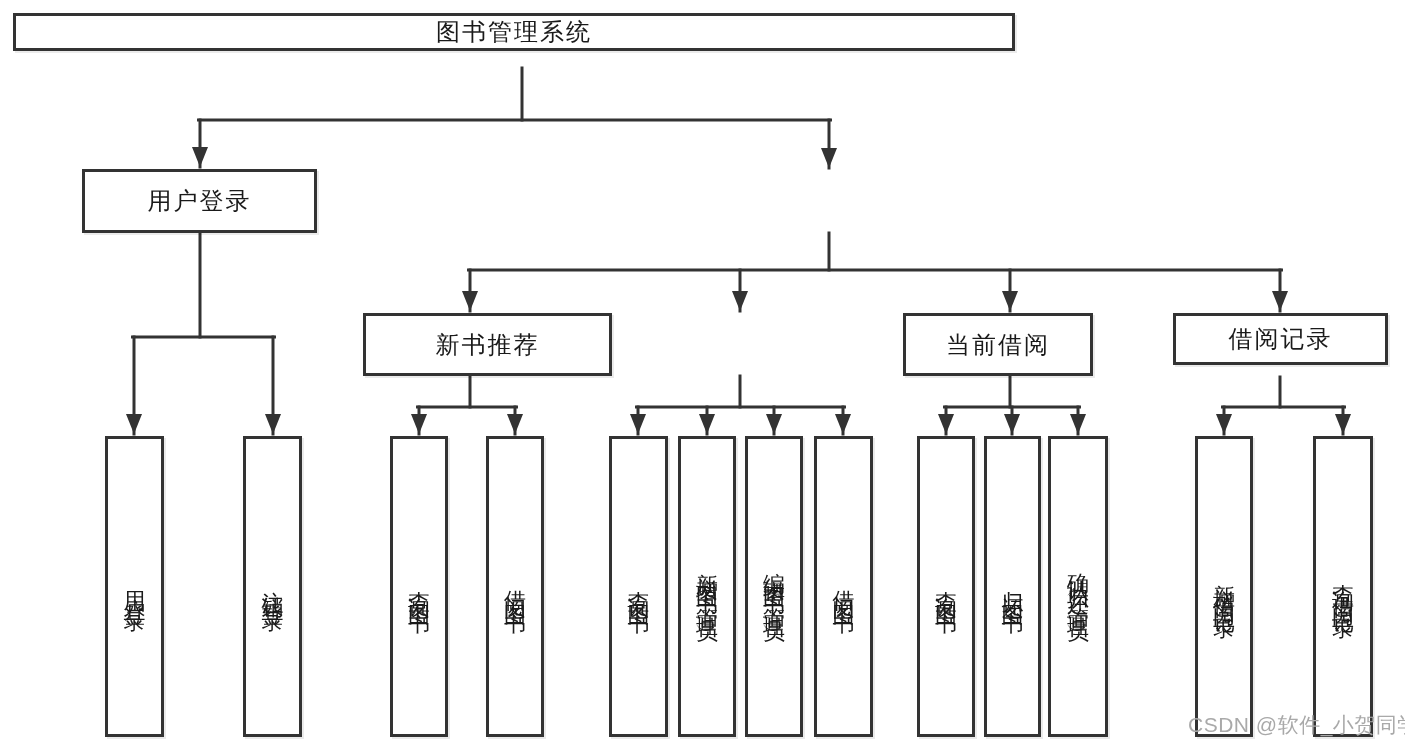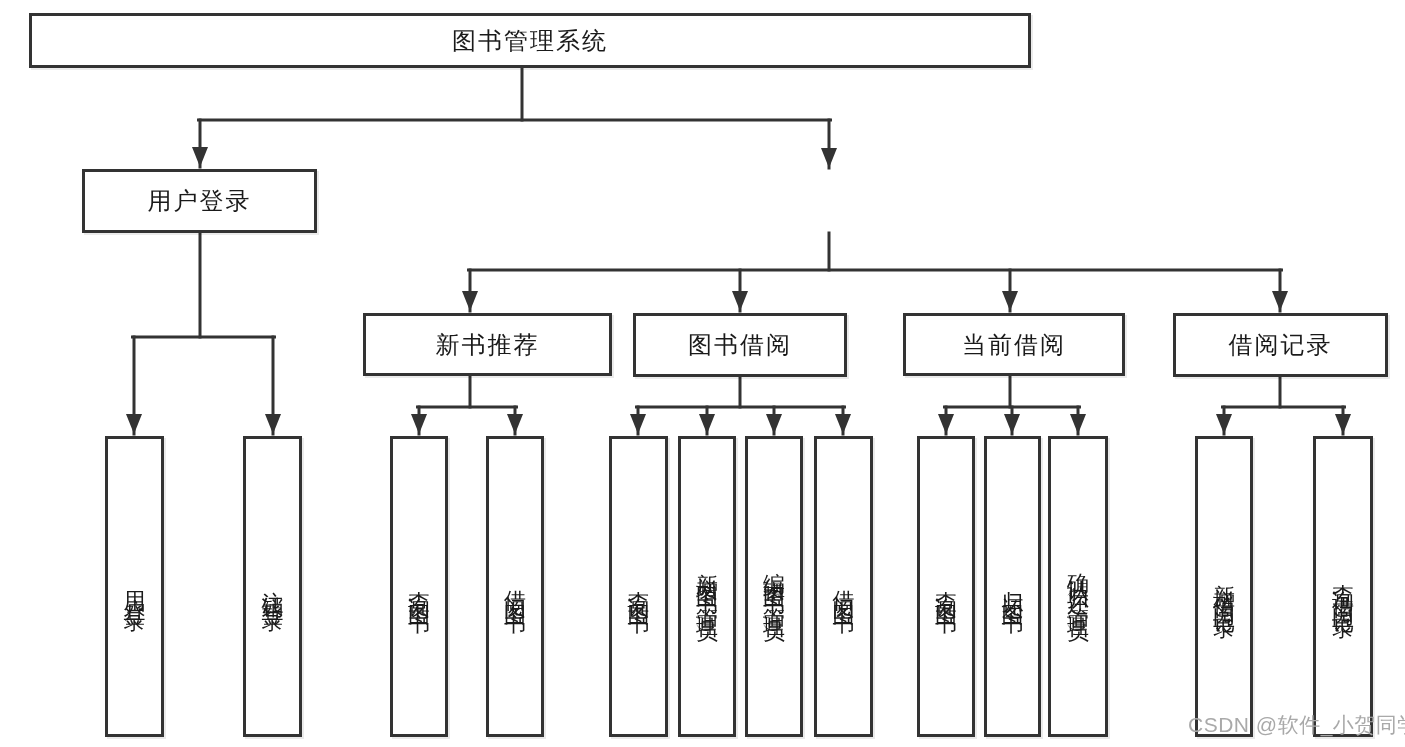--- a/index.html
+++ b/index.html
@@ -98,28 +98,27 @@
     <line x1="946" y1="407" x2="946" y2="434" marker-end="url(#arr)"></line>
     <line x1="1012" y1="407" x2="1012" y2="434" marker-end="url(#arr)"></line>
     <line x1="1078" y1="407" x2="1078" y2="434" marker-end="url(#arr)"></line>
 
     <line x1="1280" y1="377" x2="1280" y2="407"></line>
     <line x1="1222.5" y1="407" x2="1344.5" y2="407"></line>
     <line x1="1224" y1="407" x2="1224" y2="434" marker-end="url(#arr)"></line>
     <line x1="1343" y1="407" x2="1343" y2="434" marker-end="url(#arr)"></line>
   </svg>
 
-  <div class="node h" style="left:29px;top:13px;width:1002px;height:55px">图书管理系统</div>
+  <div class="node h" style="left:13px;top:13px;width:1002px;height:38px">图书管理系统</div>
 
   <div class="node h" style="left:82px;top:169px;width:235px;height:64px">用户登录</div>
 
   <div class="node h" style="left:363px;top:313px;width:249px;height:63px">新书推荐</div>
-  <div class="node h" style="left:633px;top:313px;width:214px;height:64px">图书借阅</div>
-  <div class="node h" style="left:903px;top:313px;width:222px;height:63px">当前借阅</div>
-  <div class="node h" style="left:1173px;top:313px;width:215px;height:64px">借阅记录</div>
+  <div class="node h" style="left:903px;top:313px;width:190px;height:63px">当前借阅</div>
+  <div class="node h" style="left:1173px;top:313px;width:215px;height:52px">借阅记录</div>
 
   <div class="node v" style="left:105px;top:436px;width:59px;height:301px">用户登录</div>
   <div class="node v" style="left:243px;top:436px;width:59px;height:301px">注销登录</div>
 
   <div class="node v" style="left:390px;top:436px;width:58px;height:301px">查询图书</div>
   <div class="node v" style="left:486px;top:436px;width:58px;height:301px">借阅图书</div>
 
   <div class="node v" style="left:609px;top:436px;width:59px;height:301px">查询图书</div>
   <div class="node v" style="left:678px;top:436px;width:58px;height:301px">新增图书（管理员）</div>
   <div class="node v" style="left:745px;top:436px;width:58px;height:301px">编辑图书（管理员）</div>

